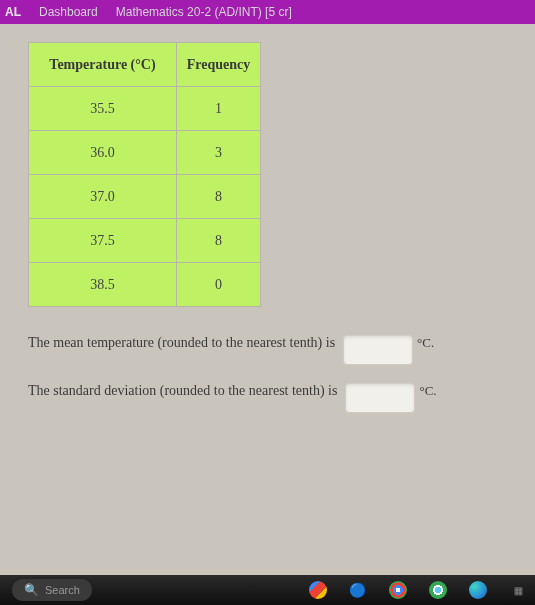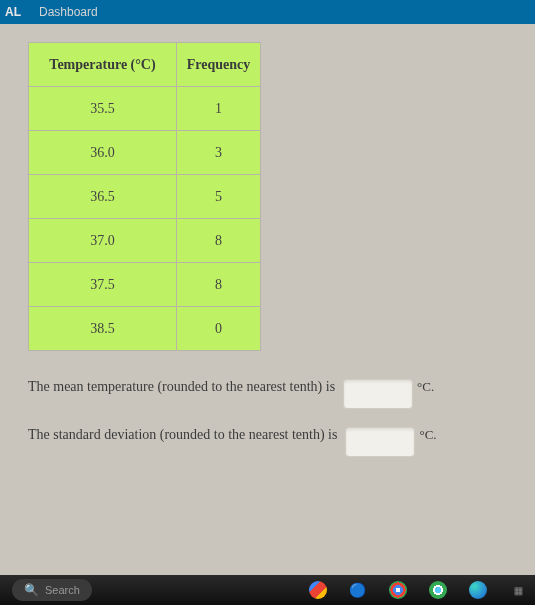--- a/index.html
+++ b/index.html
@@ -1,17 +1,17 @@
 <!DOCTYPE html>
 <html><head>
   <meta charset="utf-8">
   <style>
     * { box-sizing: border-box; margin: 0; padding: 0; }
     body { width: 535px; height: 605px; background: #c9c5bd; font-family: Georgia, 'Times New Roman', serif; overflow: hidden; position: relative; }
-    .topbar { background: #0369a1; color: #d4d4d4; height: 24px; display: flex; align-items: center; padding-left: 5px; font-size: 12px; font-family: Arial, sans-serif; }
+    .topbar { background: #a21caf; color: #d4d4d4; height: 24px; display: flex; align-items: center; padding-left: 5px; font-size: 12px; font-family: Arial, sans-serif; }
     .topbar-partial { color: #e8e8e8; font-weight: bold; margin-right: 18px; }
     .topbar-link { color: #d4d4d4; margin-right: 18px; cursor: pointer; }
     .content { padding: 18px 0 0 28px; }
     table { border-collapse: collapse; background: #bef264; }
     th, td { border: 1px solid #b8b4aa; padding: 0; text-align: center; vertical-align: middle; }
     th { height: 44px; color: #3a3a3a; font-weight: bold; font-size: 14px; }
     th:first-child { width: 148px; }
     th:last-child { width: 84px; }
     td { height: 44px; color: #444; font-size: 14px; }
     .questions { margin-top: 28px; font-size: 14px; color: #3a3a3a; }
@@ -30,42 +30,39 @@
     .chrome-o { background: radial-gradient(circle at 50% 50%, #5cc8f7 0%, #5cc8f7 25%, #fff 25%, #fff 40%, #34a853 40%, #34a853 100%); }
     .edge { background: radial-gradient(circle at 30% 30%, #3dd6c4 0%, #2a8fd6 60%, #1a5ca8 100%); }
     .grid-icon { color: #888; font-size: 10px; letter-spacing: -1px; }
   </style>
 </head>
 <body>
 
 <div class="topbar">
   <span class="topbar-partial">AL</span>
   <span class="topbar-link">Dashboard</span>
+  <span class="topbar-link">Mathematics 20-2 (AD/INT) [5 cr]</span>
 </div>
 
 <div class="content">
   <table>
     <thead>
       <tr>
         <th>Temperature (°C)</th>
         <th>Frequency</th>
       </tr>
     </thead>
     <tbody>
       <tr>
           <td>35.5</td>
           <td>1</td>
         </tr>
       <tr>
           <td>36.0</td>
           <td>3</td>
-        </tr>
-      <tr>
-          <td>36.5</td>
-          <td>5</td>
         </tr>
       <tr>
           <td>37.0</td>
           <td>8</td>
         </tr>
       <tr>
           <td>37.5</td>
           <td>8</td>
         </tr>
       <tr>

